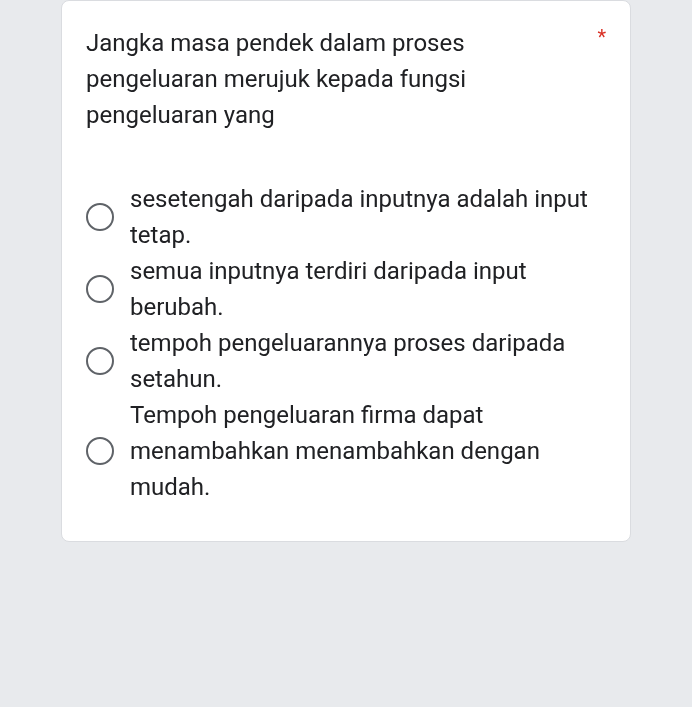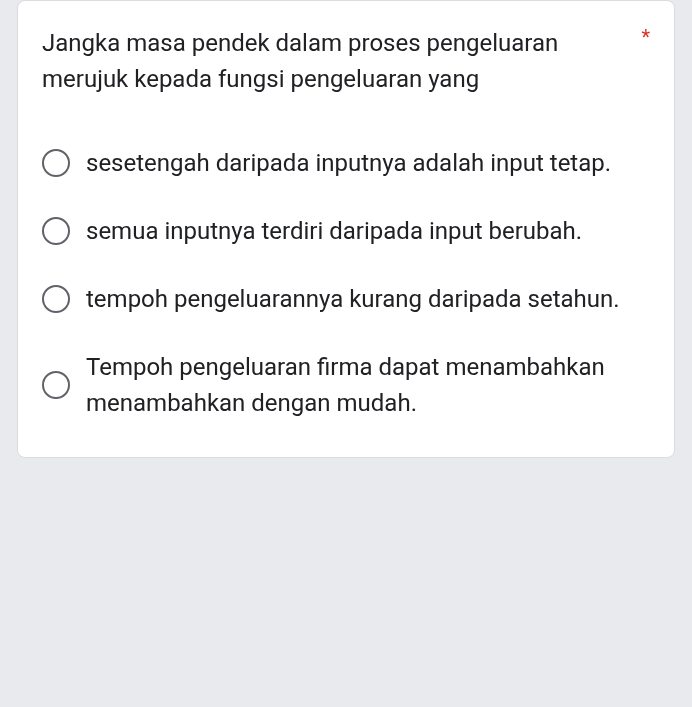--- a/index.html
+++ b/index.html
@@ -14,21 +14,21 @@
       height: 707px;
       display: flex;
       justify-content: center;
       align-items: flex-start;
       padding: 0;
     }
     .form-card {
       background-color: #ffffff;
       border: 1px solid #dadce0;
       border-radius: 8px;
-      width: 658px;
+      width: 570px;
       padding: 24px 24px 36px 24px;
       margin: 0 17px;
     }
     .question-header {
       display: flex;
       align-items: flex-start;
       margin-bottom: 32px;
     }
     .question-text {
       font-size: 24px;
@@ -38,21 +38,20 @@
       padding-right: 24px;
     }
     .required-asterisk {
       color: #d93025;
       font-size: 20px;
       margin-left: 4px;
     }
     .options-container {
       display: flex;
       flex-direction: column;
-      gap: 32px;
       padding-top: 16px;
     }
     .option-row {
       display: flex;
       align-items: center;
       gap: 16px;
       cursor: pointer;
     }
     .radio-circle {
       width: 28px;
@@ -80,20 +79,20 @@
     <label class="option-row">
       <span class="radio-circle"></span>
       <span class="option-label">sesetengah daripada inputnya adalah input tetap.</span>
     </label>
     <label class="option-row">
       <span class="radio-circle"></span>
       <span class="option-label">semua inputnya terdiri daripada input berubah.</span>
     </label>
     <label class="option-row">
       <span class="radio-circle"></span>
-      <span class="option-label">tempoh pengeluarannya kurang daripada setahun.</span>
+      <span class="option-label">tempoh pengeluarannya proses daripada setahun.</span>
     </label>
     <label class="option-row">
       <span class="radio-circle"></span>
       <span class="option-label">Tempoh pengeluaran firma dapat menambahkan menambahkan dengan mudah.</span>
     </label>
   </div>
 </div>
 
 </body></html>

